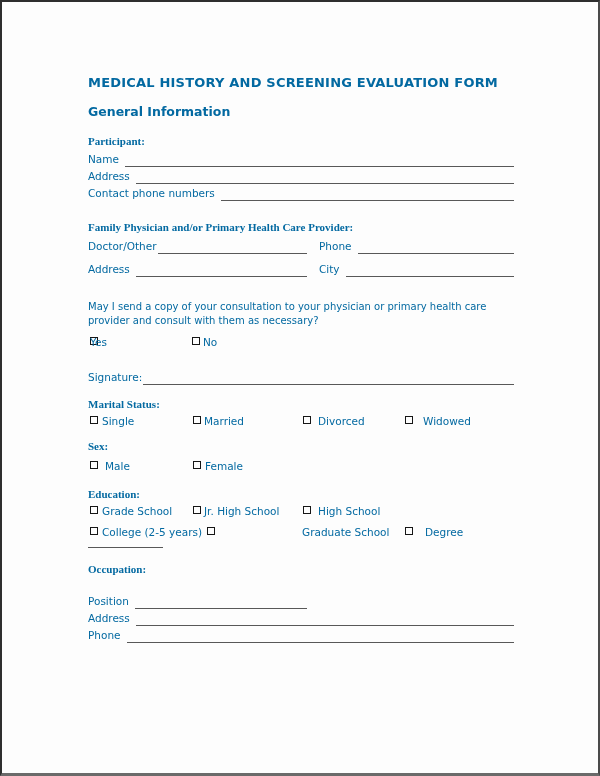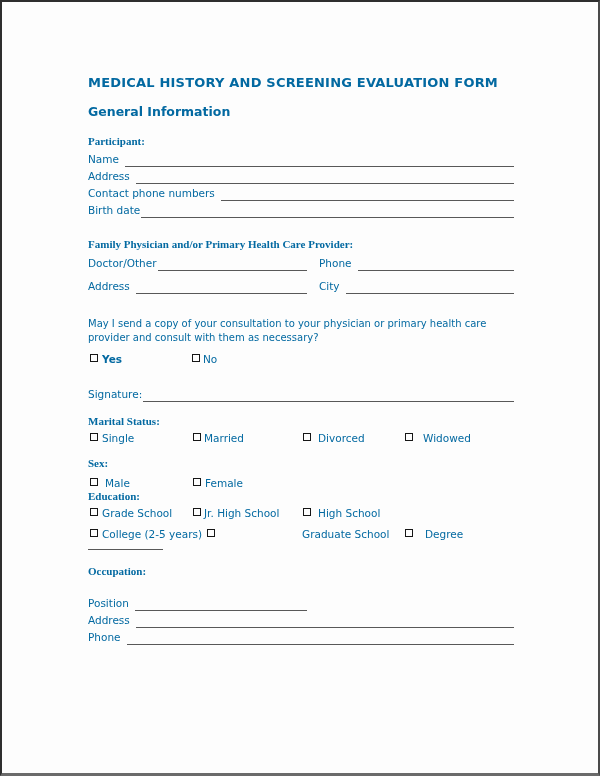--- a/index.html
+++ b/index.html
@@ -95,24 +95,20 @@
         <span class="fill"></span>
       </div>
       <div class="frow">
         <span class="lbl">Address</span>
         <span class="fill"></span>
       </div>
       <div class="frow">
         <span class="lbl">Contact phone numbers</span>
         <span class="fill"></span>
       </div>
-      <div class="frow">
-        <span class="lbl">Birth date</span>
-        <span class="fill tight"></span>
-      </div>
     </div>
 
     <div class="sheading" style="margin-top:20px;">Family Physician and/or Primary Health Care Provider:</div>
     <div class="frow" style="margin-top:3px;">
       <span class="col-l">
         <span class="lbl">Doctor/Other</span>
         <span class="fill tight"></span>
       </span>
       <span class="col-r">
         <span class="lbl">Phone</span>
@@ -126,21 +122,21 @@
       </span>
       <span class="col-r">
         <span class="lbl">City</span>
         <span class="fill"></span>
       </span>
     </div>
 
     <div class="para">May I send a copy of your consultation to your physician or primary health care provider and consult with them as necessary?</div>
     <div class="optrow" style="margin-top:8px;">
       <span class="cb" style="left:2px;"></span>
-      <span class="olbl" style="left:14px;font-weight:bold;">Yes</span>
+      <span class="olbl" style="left:2px;">Yes</span>
       <span class="cb" style="left:104px;"></span>
       <span class="olbl" style="left:115px;">No</span>
     </div>
 
     <div class="frow" style="margin-top:19px;">
       <span class="lbl">Signature:</span>
       <span class="fill tight"></span>
     </div>
 
     <div class="sheading" style="margin-top:13px;">Marital Status:</div>
@@ -156,21 +152,21 @@
     </div>
 
     <div class="sheading" style="margin-top:12px;">Sex:</div>
     <div class="optrow" style="margin-top:7px;">
       <span class="cb" style="left:2px;"></span>
       <span class="olbl" style="left:17px;">Male</span>
       <span class="cb" style="left:105px;"></span>
       <span class="olbl" style="left:117px;">Female</span>
     </div>
 
-    <div class="sheading" style="">Education:</div>
+    <div class="sheading" style="margin-top:15px;">Education:</div>
     <div class="optrow" style="margin-top:4px;">
       <span class="cb" style="left:2px;"></span>
       <span class="olbl" style="left:14px;">Grade School</span>
       <span class="cb" style="left:105px;"></span>
       <span class="olbl" style="left:116px;">Jr. High School</span>
       <span class="cb" style="left:215px;"></span>
       <span class="olbl" style="left:230px;">High School</span>
     </div>
     <div class="optrow" style="margin-top:8px;">
       <span class="cb" style="left:2px;"></span>

